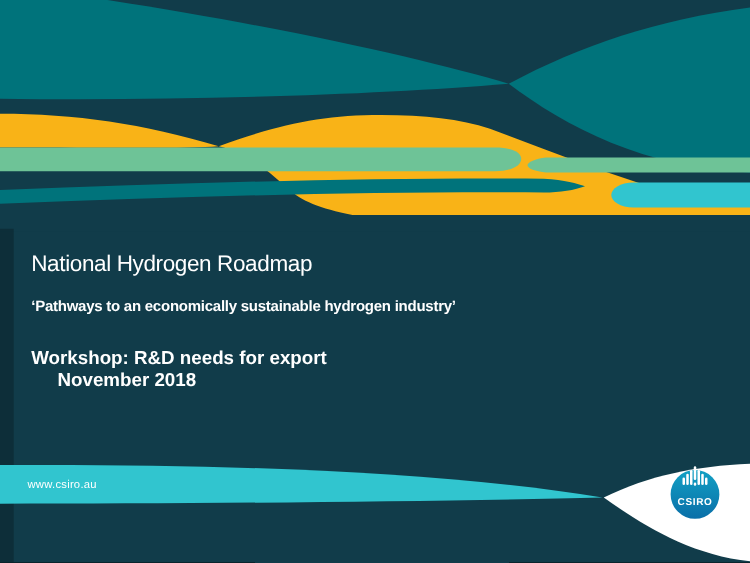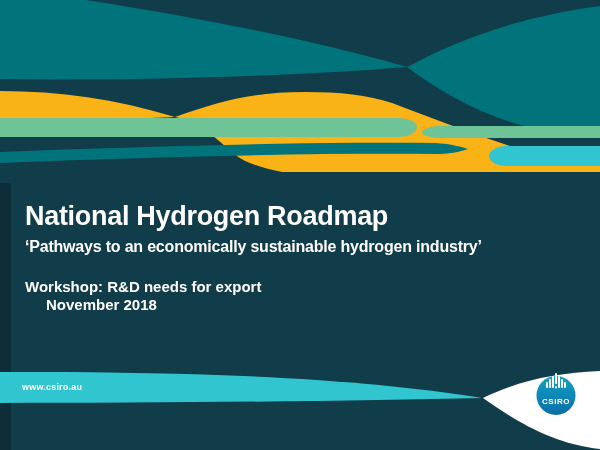--- a/index.html
+++ b/index.html
@@ -20,32 +20,32 @@
     font-family:"Liberation Sans",sans-serif;
   }
   .banner{position:absolute;top:0;left:0;z-index:1;display:block;}
   .left-strip{
     position:absolute;left:0;top:183px;bottom:0;width:11px;
     background:rgba(0,0,0,0.22);z-index:2;
   }
   .text-block{position:absolute;left:0;top:0;z-index:3;color:var(--text_white);}
   .title{
     position:absolute;left:25px;top:201px;margin:0;white-space:nowrap;
-    font-size:27px;font-weight:bold;letter-spacing:-0.3px;color:var(--text_white);
+    font-size:18px;font-weight:normal;letter-spacing:-0.3px;color:var(--text_white);
   }
   .subtitle{
     position:absolute;left:25px;top:238px;white-space:nowrap;
-    font-size:16px;font-weight:bold;letter-spacing:-0.2px;
+    font-size:12px;font-weight:bold;letter-spacing:-0.2px;
   }
   .detail-line1{position:absolute;left:25px;top:278px;font-size:15px;font-weight:bold;white-space:nowrap;}
   .detail-line2{position:absolute;left:25px;top:296px;font-size:15px;font-weight:bold;white-space:nowrap;margin-left:21px;}
   .footer-svg{position:absolute;left:0;top:370px;z-index:4;display:block;}
   .csiro-url{
     position:absolute;left:22px;top:382px;z-index:5;
-    font-size:9px;font-weight:bold;letter-spacing:0.2px;color:var(--text_white);
+    font-size:9px;font-weight:normal;letter-spacing:0.2px;color:var(--text_white);
   }
   .logo-wordmark{
     font-family:"Liberation Sans",sans-serif;font-size:8px;font-weight:bold;letter-spacing:0.5px;
   }
 </style>
 </head>
 <body>
 
 <div class="slide">
 

